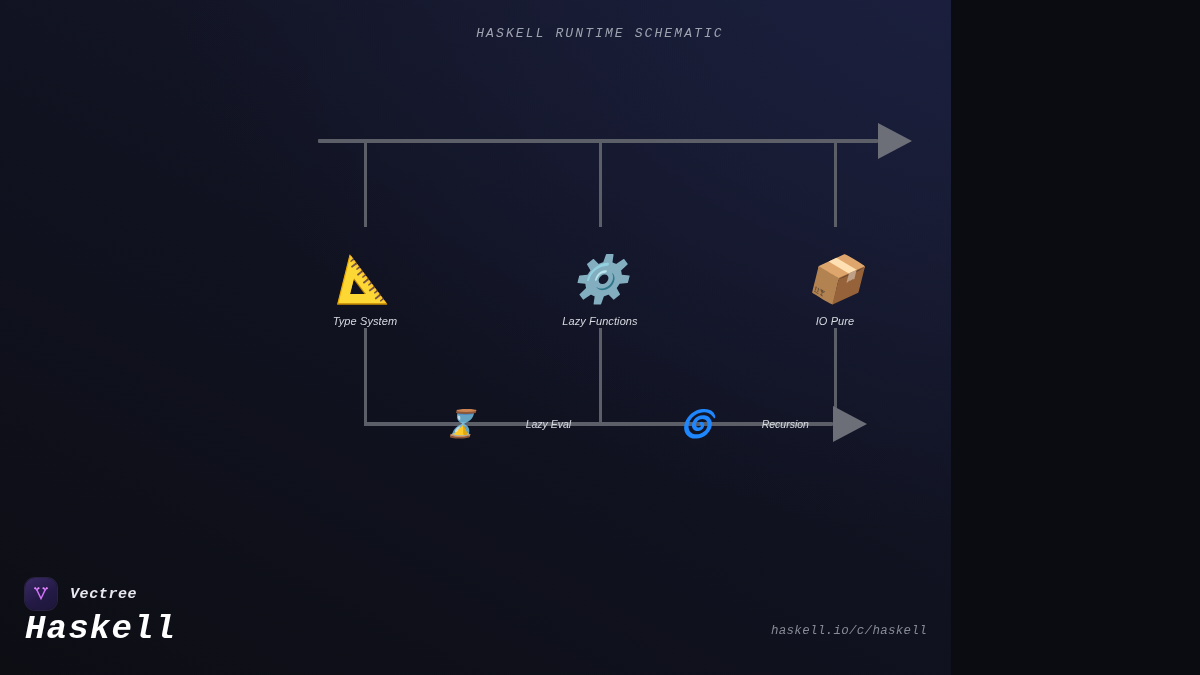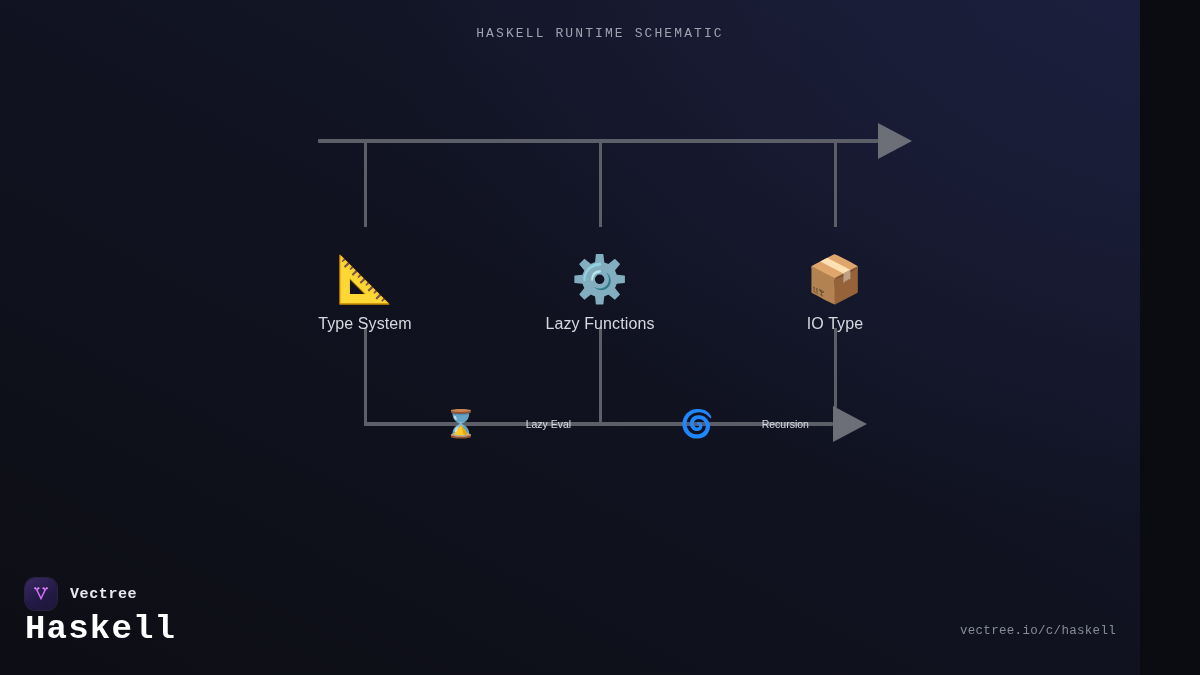--- a/index.html
+++ b/index.html
@@ -2,27 +2,28 @@
 <html><head>
 <meta charset="utf-8">
 <style>
   html, body {
     margin: 0;
     padding: 0;
     background: #0b0c12;
   }
   #stage {
     position: relative;
-    width: 1140px;
+    width: 951px;
     height: 675px;
     overflow: hidden;
     background:
       radial-gradient(ellipse 1400px 1000px at 108% -12%, #1b2040 0%, rgba(27,32,64,0) 62%),
       linear-gradient(28deg, #0d0e14 0%, #101220 48%, #171a2e 100%);
     font-family: "Liberation Sans", sans-serif;
+    font-style: italic;
     -webkit-font-smoothing: antialiased;
   }
 
   
   #schematic-title {
     position: absolute;
     top: 26px;
     left: 0;
     width: 1200px;
     text-align: center;
@@ -63,21 +64,21 @@
   }
   .node-icon {
     font-size: 46px;
     line-height: 58px;
     height: 58px;
     font-family: "DejaVu Sans", sans-serif;
     user-select: none;
   }
   .node-label {
     margin-top: 7px;
-    font-size: 16px;
+    font-size: 11px;
     color: #d7d9e0;
     letter-spacing: 0.1px;
     white-space: nowrap;
   }
 
   
   .sub-node {
     position: absolute;
     display: flex;
     align-items: center;
@@ -165,21 +166,21 @@
     <div class="node-label">Type System</div>
   </div>
 
   <div class="node" style="left:600px; top:250px;">
     <div class="node-icon">⚙️</div>
     <div class="node-label">Lazy Functions</div>
   </div>
 
   <div class="node" style="left:835px; top:250px;">
     <div class="node-icon">📦</div>
-    <div class="node-label">IO Type</div>
+    <div class="node-label">IO Pure</div>
   </div>
 
   <div class="hline" style="left:365px; top:422px; width:468px;"></div>
   <div class="arrowhead" style="left:833px; top:406px;"></div>
 
   <div class="sub-node" style="left:444px; top:407px;">
     <span class="sub-icon">⌛</span>
     <span class="sub-label">Lazy Eval</span>
   </div>
 
@@ -204,15 +205,15 @@
           <circle cx="15.0" cy="5.0" r="1.25"></circle>
           <circle cx="19.0" cy="5.0" r="1.25"></circle>
         </g>
       </svg>
     </div>
     <div id="brand-name">Vectree</div>
   </div>
 
   <div id="topic-title">Haskell</div>
 
-  <div id="footer-url">vectree.io/c/haskell</div>
+  <div id="footer-url">haskell.io/c/haskell</div>
 
 </div>
 
 </body></html>

